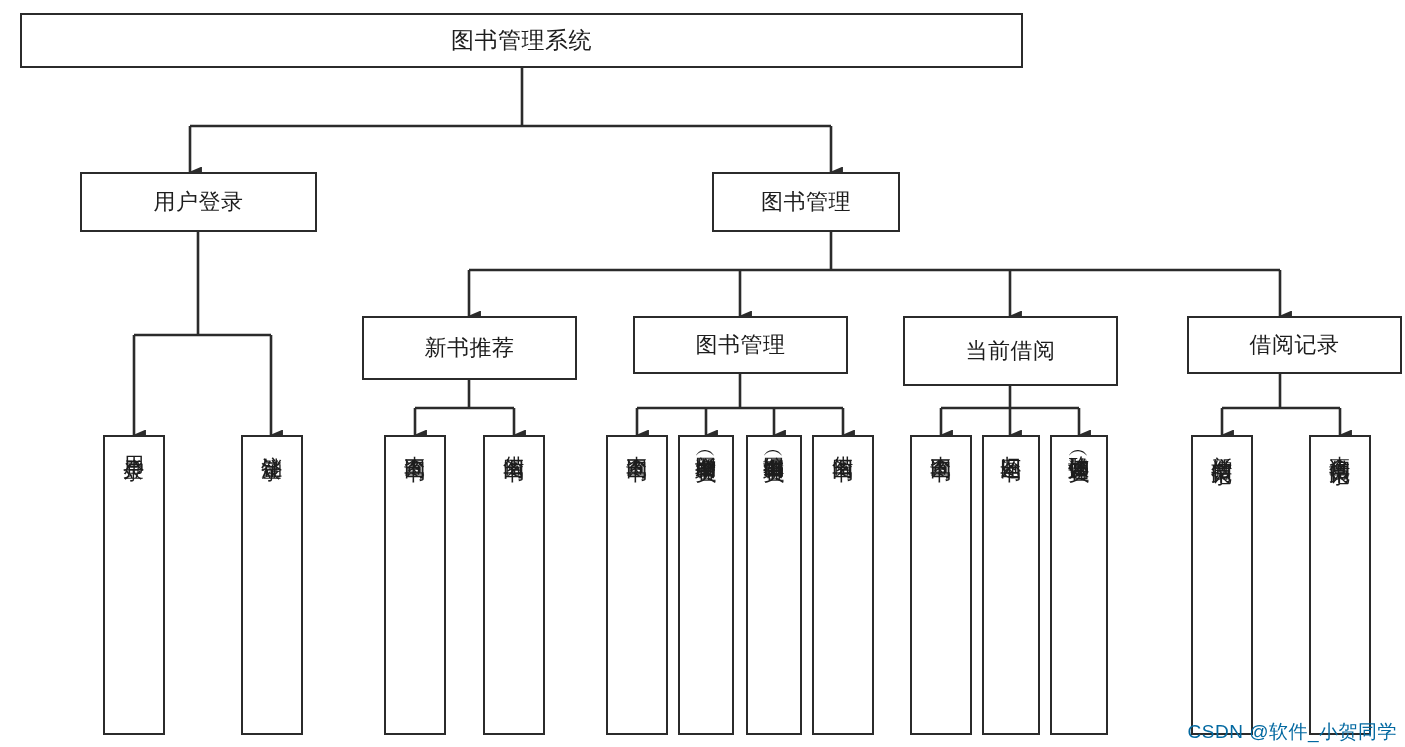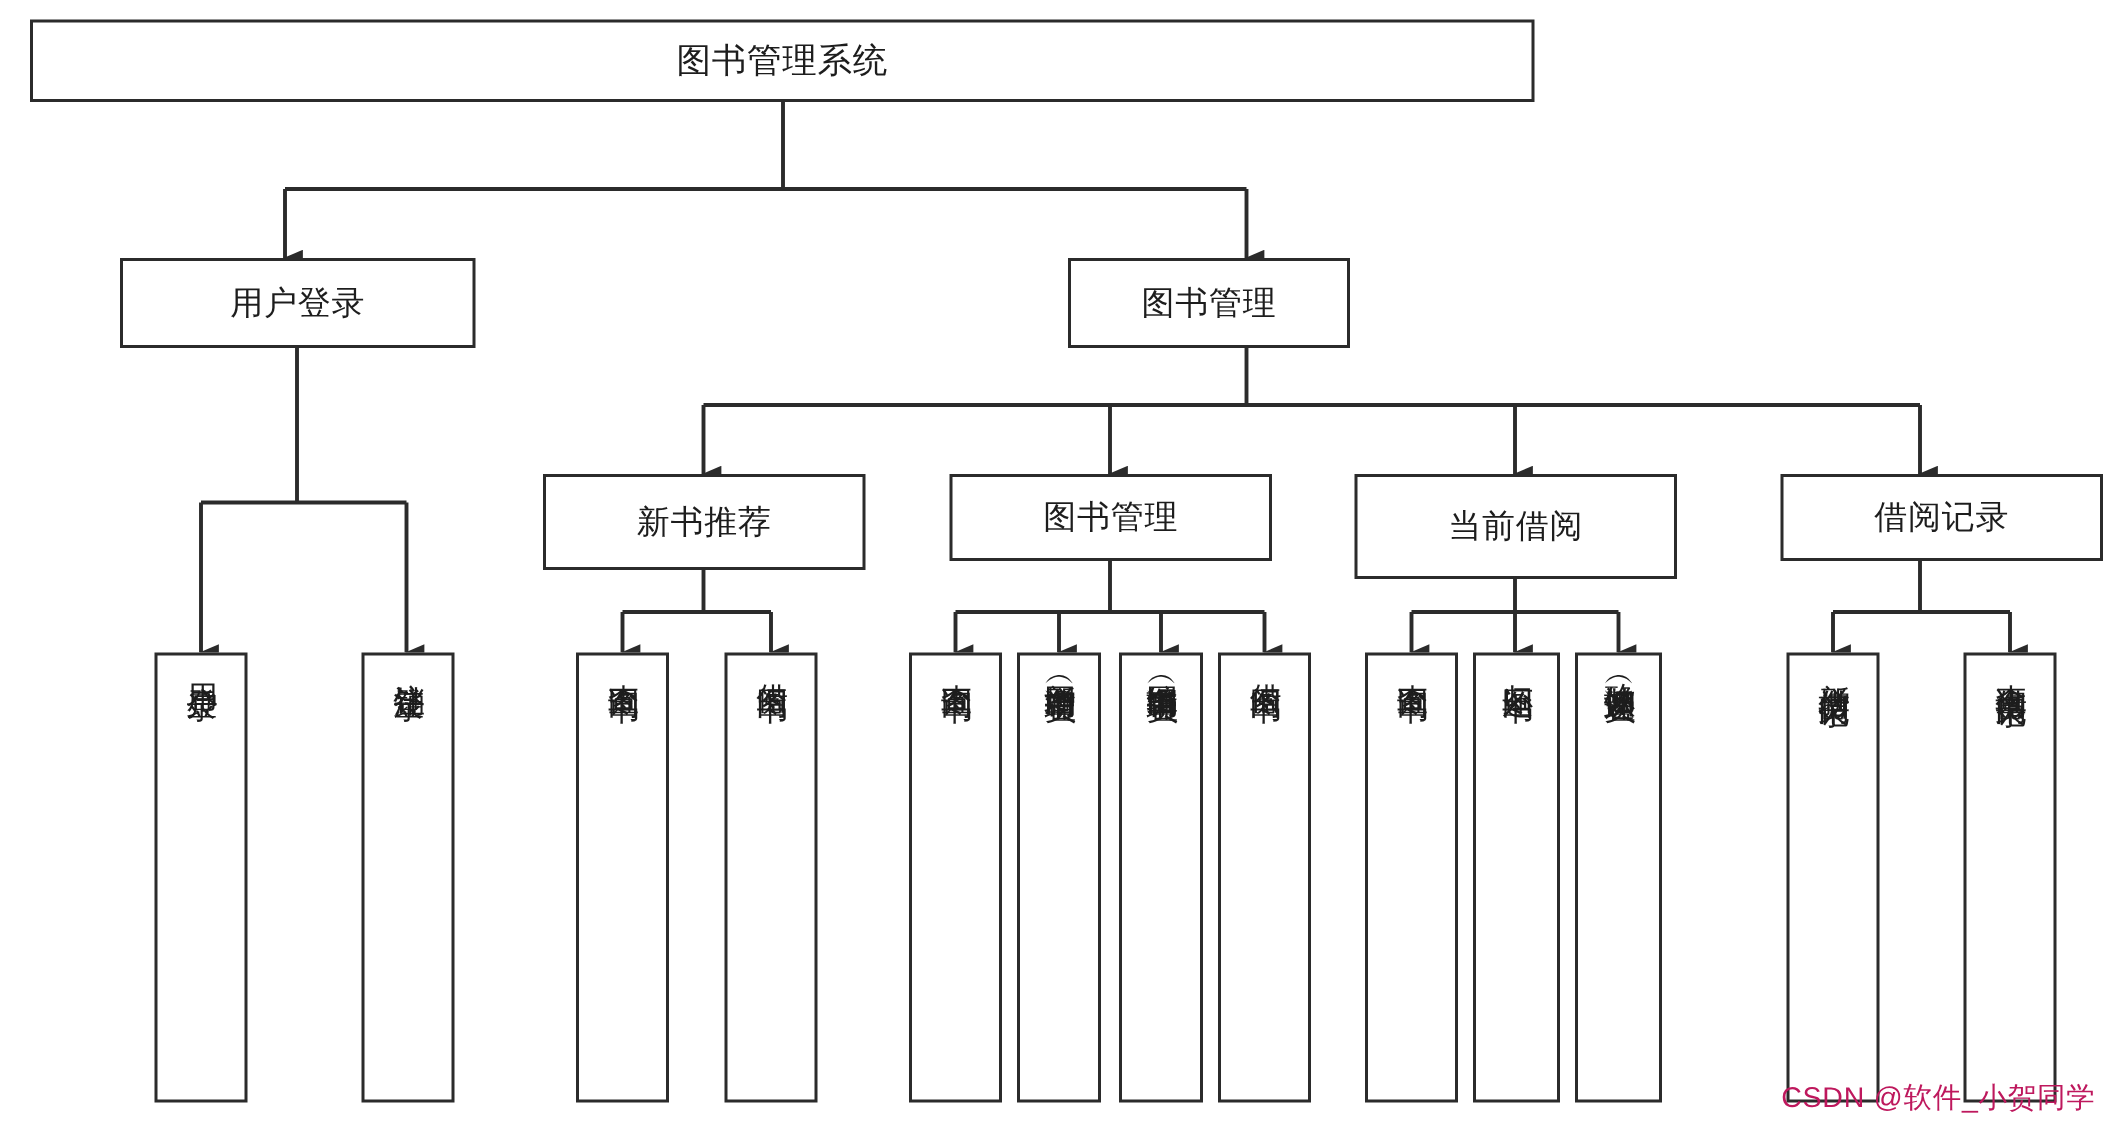--- a/index.html
+++ b/index.html
@@ -64,21 +64,21 @@
     max-height: 292px;
     text-align: center;
     display: block;
   }
   .leaf.tall-text .leaf-label { letter-spacing: 1px; }
   #watermark {
     position: absolute;
     right: 8px;
     bottom: 2px;
     font-size: 19px;
-    color: #be185d;
+    color: #0369a1;
     z-index: 5;
     white-space: nowrap;
     letter-spacing: 0.5px;
   }
 </style>
 </head>
 <body>
 
 <div id="canvas">
 

